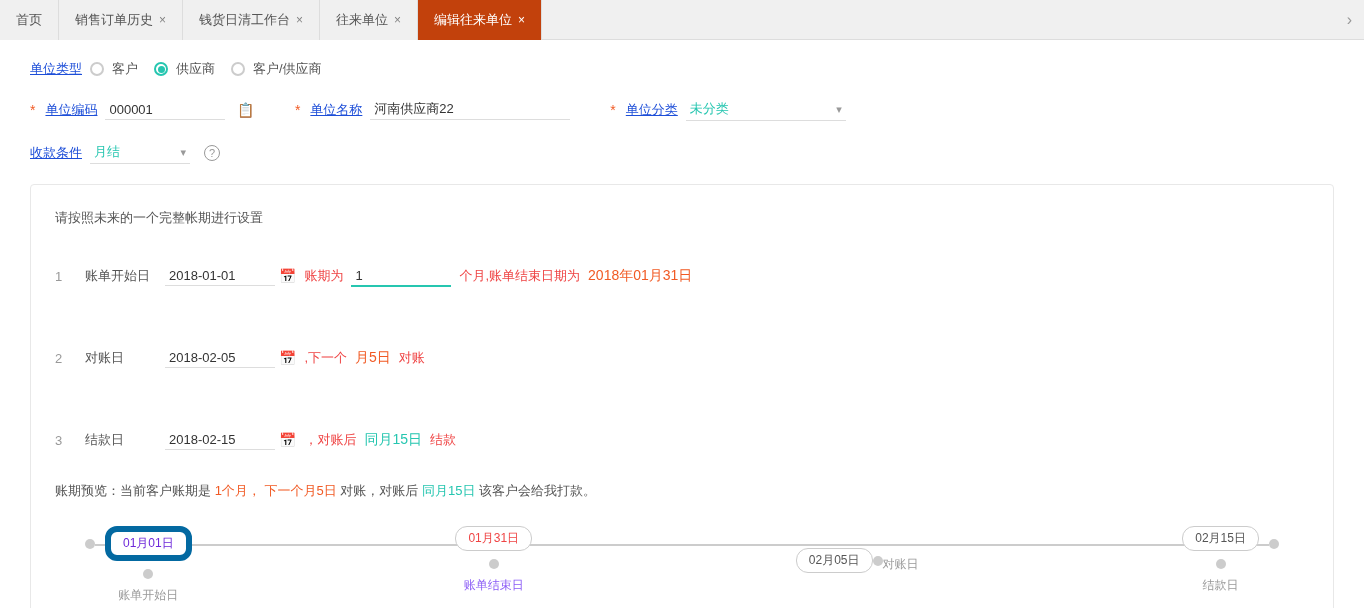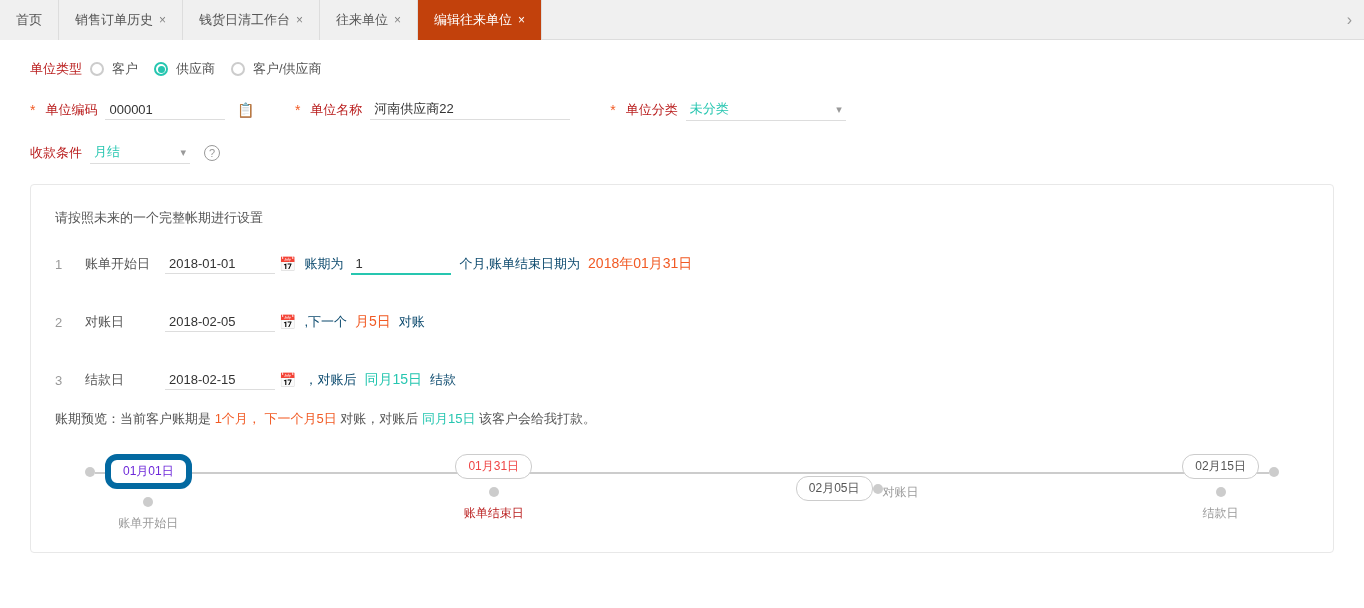--- a/index.html
+++ b/index.html
@@ -62,23 +62,24 @@
     }
 
     .form-group {
       display: flex;
       align-items: center;
       margin-right: 40px;
       gap: 8px;
     }
 
     .form-label {
-      color: #b91c1c;
+      color: #1d4ed8;
       white-space: nowrap;
       font-size: 13px;
+      text-decoration: underline;
     }
     .required-star {
       color: #f15a24;
       margin-right: 2px;
     }
 
     
     .radio-group {
       display: flex;
       align-items: center;
@@ -198,22 +199,22 @@
       border-bottom: 1px solid #ddd;
       outline: none;
       font-size: 13px;
       color: #333;
       padding: 2px 4px;
       width: 110px;
       background: transparent;
     }
     .row-text {
       font-size: 13px;
-      color: #0c4a6e;
-      margin: 4px 8px;
+      color: #ef4444;
+      margin: 16px 8px;
     }
     .period-input {
       border: none;
       border-bottom: 2px solid #26c6b0;
       outline: none;
       font-size: 13px;
       color: #333;
       padding: 2px 4px;
       width: 100px;
       background: transparent;
@@ -374,21 +375,21 @@
 
           <div style="display:flex; flex-direction:column; align-items:center; z-index:2;">
             <div style="border:6px solid #0369a1; border-radius:12px; padding:3px 12px; font-size:12px; color:#6d28d9; background:#fff; margin-bottom:8px;">01月01日</div>
             <div style="width:10px; height:10px; border-radius:50%; background:#ccc; margin-bottom:8px;"></div>
             <div style="font-size:12px; color:#999;">账单开始日</div>
           </div>
 
           <div style="display:flex; flex-direction:column; align-items:center; z-index:2;">
             <div style="border:1px solid #ccc; border-radius:12px; padding:3px 12px; font-size:12px; color:#ef4444; background:#fff; margin-bottom:8px;">01月31日</div>
             <div style="width:10px; height:10px; border-radius:50%; background:#ccc; margin-bottom:8px;"></div>
-            <div style="font-size:12px; color:#b91c1c;">账单结束日</div>
+            <div style="font-size:12px; color:#8b5cf6;">账单结束日</div>
           </div>
 
           <div style="display:flex; flex-direction:row; align-items:center; z-index:2;">
             <div style="border:1px solid #ccc; border-radius:12px; padding:3px 12px; font-size:12px; color:#555; background:#fff; margin-bottom:8px;">02月05日</div>
             <div style="width:10px; height:10px; border-radius:50%; background:#ccc; margin-bottom:8px;"></div>
             <div style="font-size:12px; color:#999;">对账日</div>
           </div>
 
           <div style="display:flex; flex-direction:column; align-items:center; z-index:2;">
             <div style="border:1px solid #ccc; border-radius:12px; padding:3px 12px; font-size:12px; color:#555; background:#fff; margin-bottom:8px;">02月15日</div>

